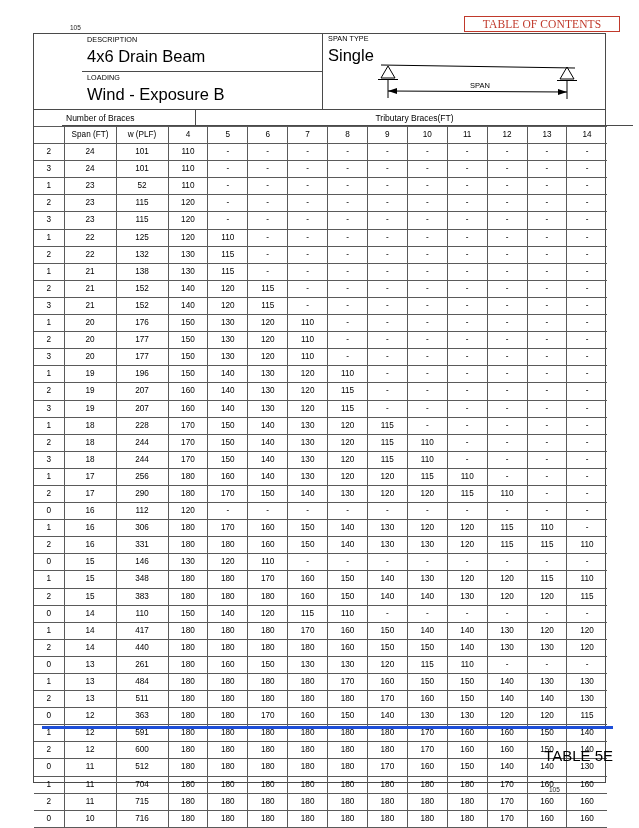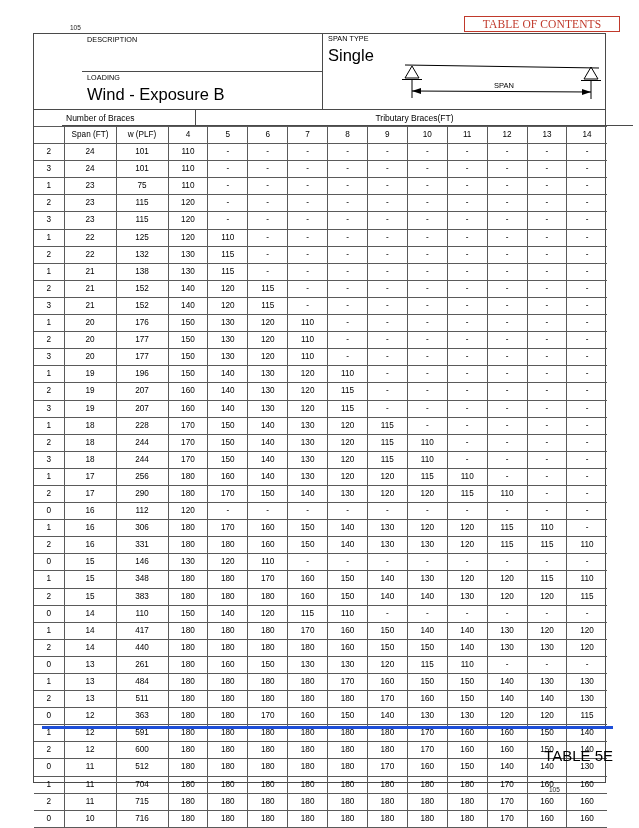--- a/index.html
+++ b/index.html
@@ -103,21 +103,21 @@
   .tb-value {
     font-size: 16.5px;
     line-height: 22px;
     margin-top: 1px;
     white-space: nowrap;
   }
 
   
   .beam-wrap {
     position: absolute;
-    left: 76px;
+    left: 52px;
     top: 23px;
     width: 210px;
     height: 48px;
   }
   .span-label {
     position: absolute;
     left: 92px;
     top: 24px;
     font-size: 7.5px;
     background: #fff;
@@ -203,20 +203,21 @@
 </div>
 
 <div class="page-num-top">105</div>
 
 <div class="sheet">
 
   <div class="titleblock">
     <div class="tb-left">
       <div class="tb-cell desc">
         <div class="tb-caption">DESCRIPTION</div>
+        <div class="tb-value">4x6 Drain Beam</div>
       </div>
       <div class="tb-cell load">
         <div class="tb-caption">LOADING</div>
         <div class="tb-value">Wind - Exposure B</div>
       </div>
     </div>
     <div class="tb-right">
       <div class="tb-caption">SPAN TYPE</div>
       <div class="tb-value">Single</div>
 
@@ -312,21 +313,21 @@
           <td>-</td>
           <td>-</td>
           <td>-</td>
           <td>-</td>
           <td>-</td>
           <td>-</td>
         </tr>
         <tr>
           <td>1</td>
           <td>23</td>
-          <td>75</td>
+          <td>52</td>
           <td>110</td>
           <td>-</td>
           <td>-</td>
           <td>-</td>
           <td>-</td>
           <td>-</td>
           <td>-</td>
           <td>-</td>
           <td>-</td>
           <td>-</td>

